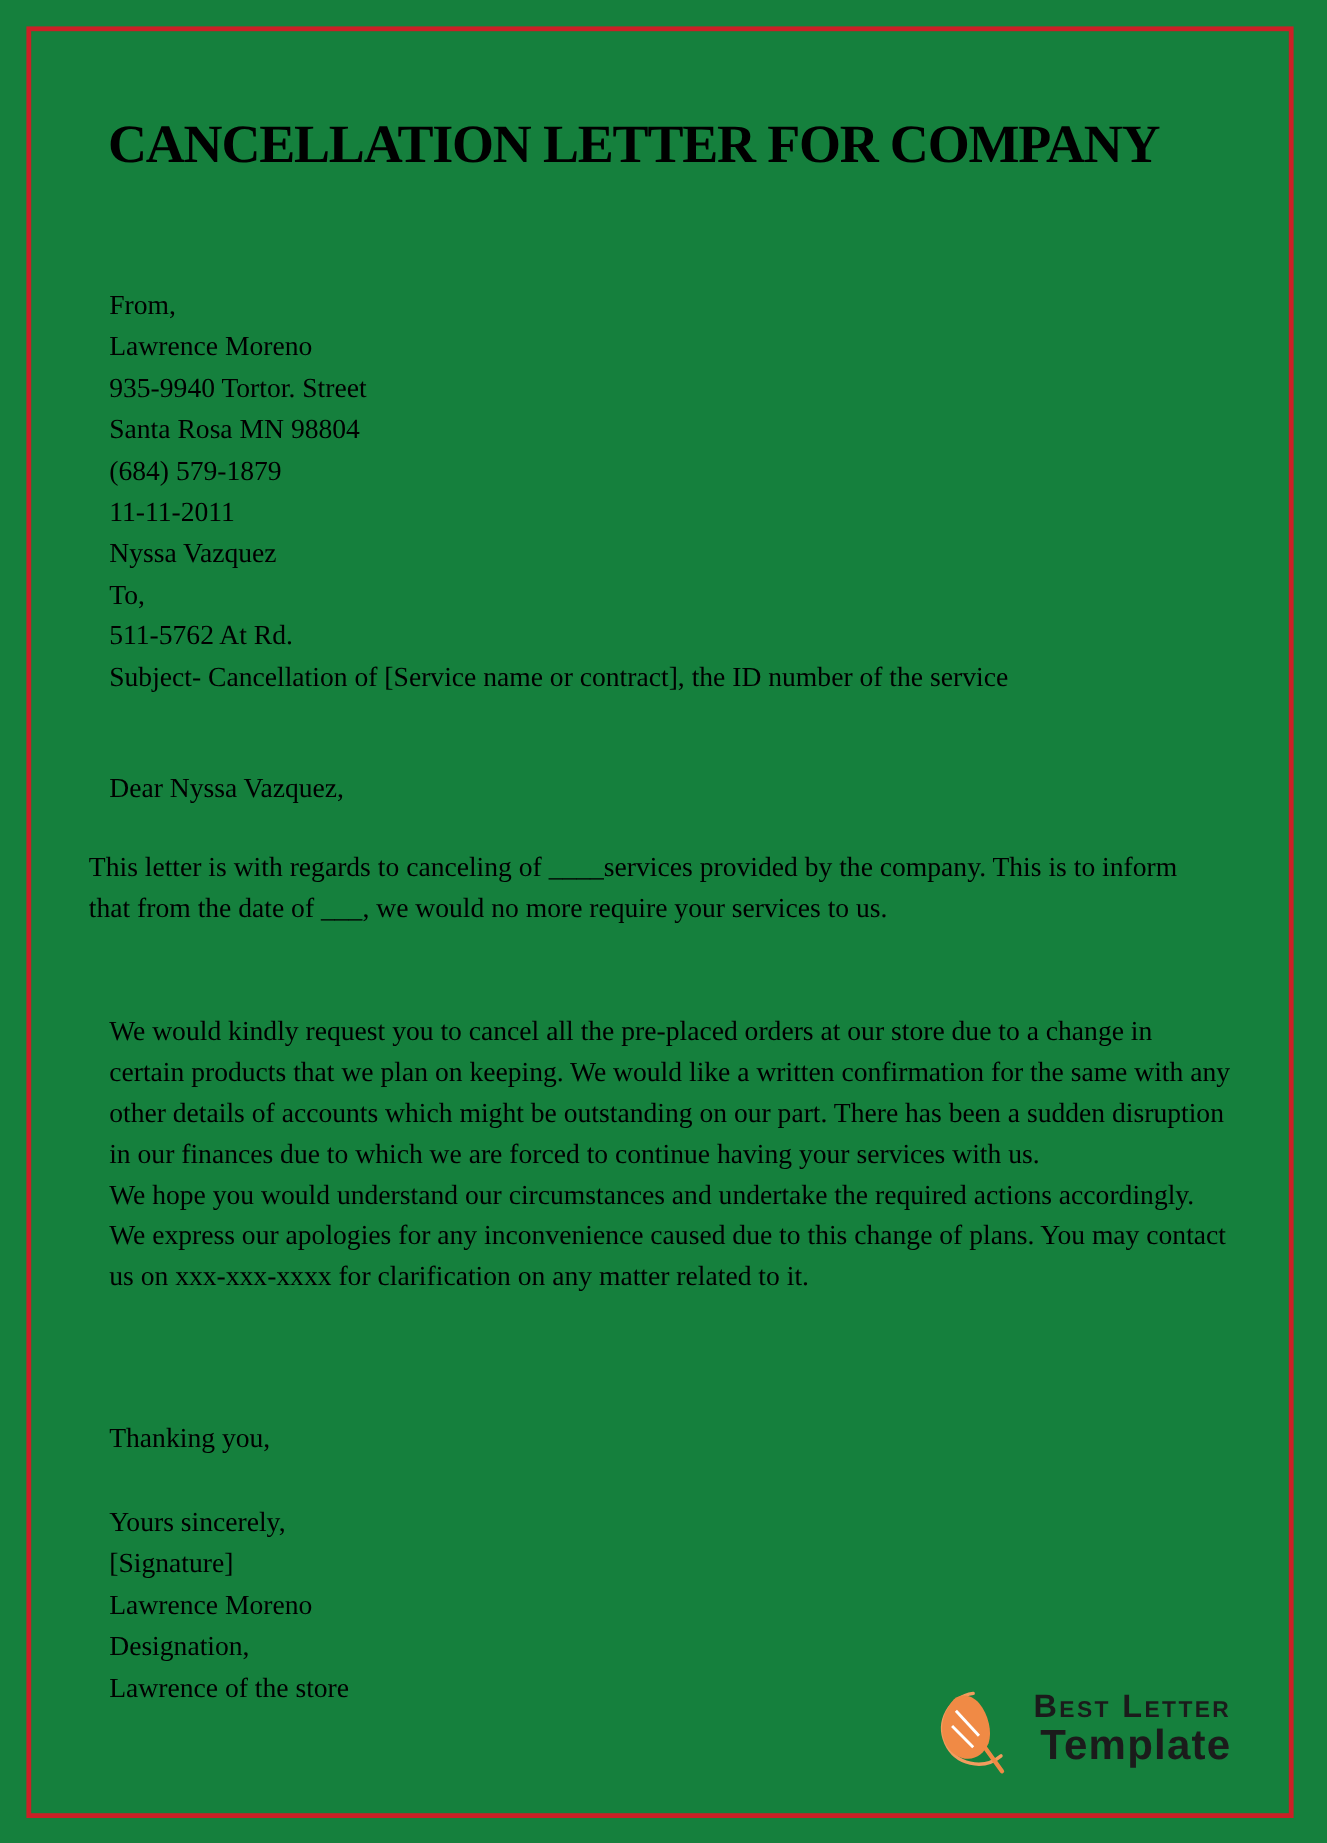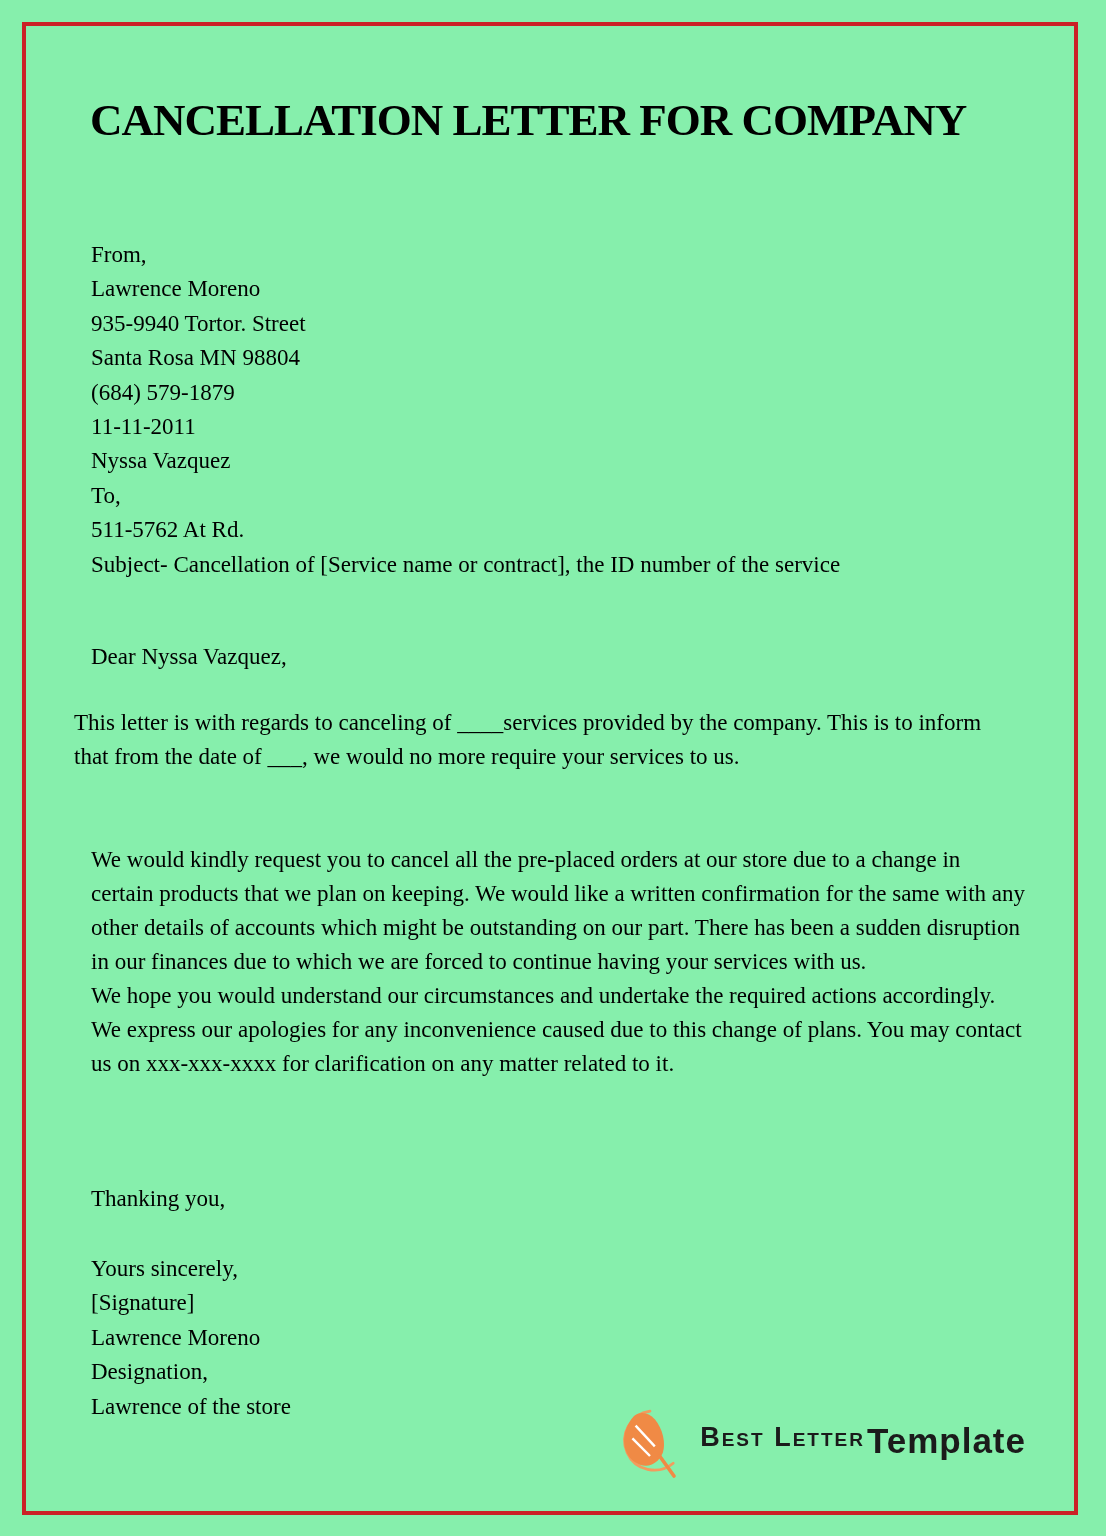--- a/index.html
+++ b/index.html
@@ -1,17 +1,17 @@
 <!DOCTYPE html>
 <html><head>
 <meta charset="utf-8">
 <style>
   html,body { margin:0; padding:0; background:#ffffff; }
   .page {
-    position:relative; width:1106px; height:1536px; background:#86efac;
+    position:relative; width:1106px; height:1536px; background:#15803d;
     font-family:"Liberation Serif","DejaVu Serif",serif; color:#000;
     overflow:hidden;
   }
   .frame {
     position:absolute; top:22px; left:22px; right:28px; bottom:21px;
     border:4px solid #cb2026;
   }
   .title {
     position:absolute; top:94px; left:90px; width:940px; margin:0;
     font-size:45px; font-weight:bold; letter-spacing:-1px; white-space:nowrap;
@@ -25,21 +25,21 @@
   .p1 { position:absolute; top:706px; left:74px; }
   .para-group { position:absolute; top:843px; left:91px; width:935px; }
   .para-group p { margin:0; }
   .thanking { position:absolute; top:1186px; left:91px; }
   .signature { position:absolute; top:1252px; left:91px; line-height:34.4px; }
   .logo {
     position:absolute; top:1398px; right:80px;
     display:flex; align-items:center; gap:10px;
   }
   .logo svg { width:80px; height:84px; display:block; }
-  .logo-text { display:flex; flex-direction:row; align-items:flex-start; }
+  .logo-text { display:flex; flex-direction:column; align-items:flex-end; }
   .logo-line1 {
     font-family:"Liberation Sans","DejaVu Sans",sans-serif;
     font-weight:800; font-variant:small-caps; font-size:27px;
     letter-spacing:2px; line-height:1.05; color:#1b1b1b;
   }
   .logo-line2 {
     font-family:"Liberation Sans","DejaVu Sans",sans-serif;
     font-weight:800; font-size:35px; line-height:1.0; color:#1b1b1b;
     letter-spacing:1px; margin-left:2px;
   }

